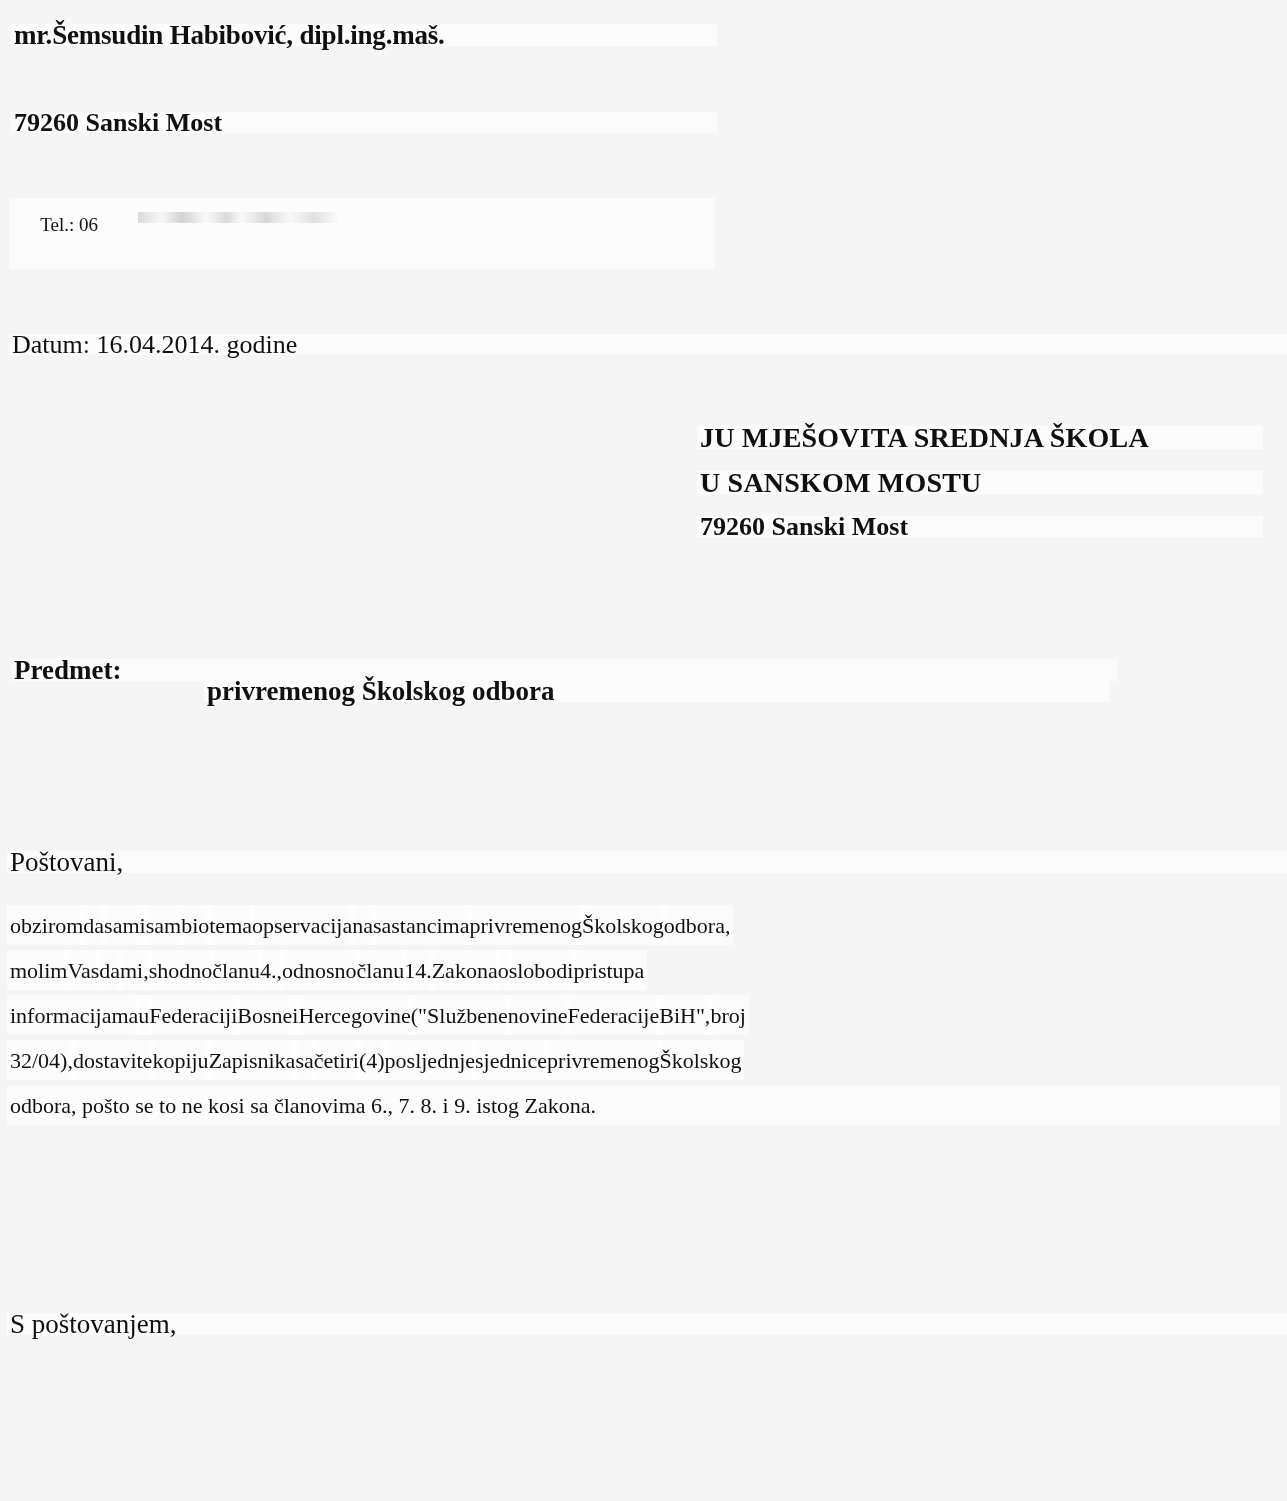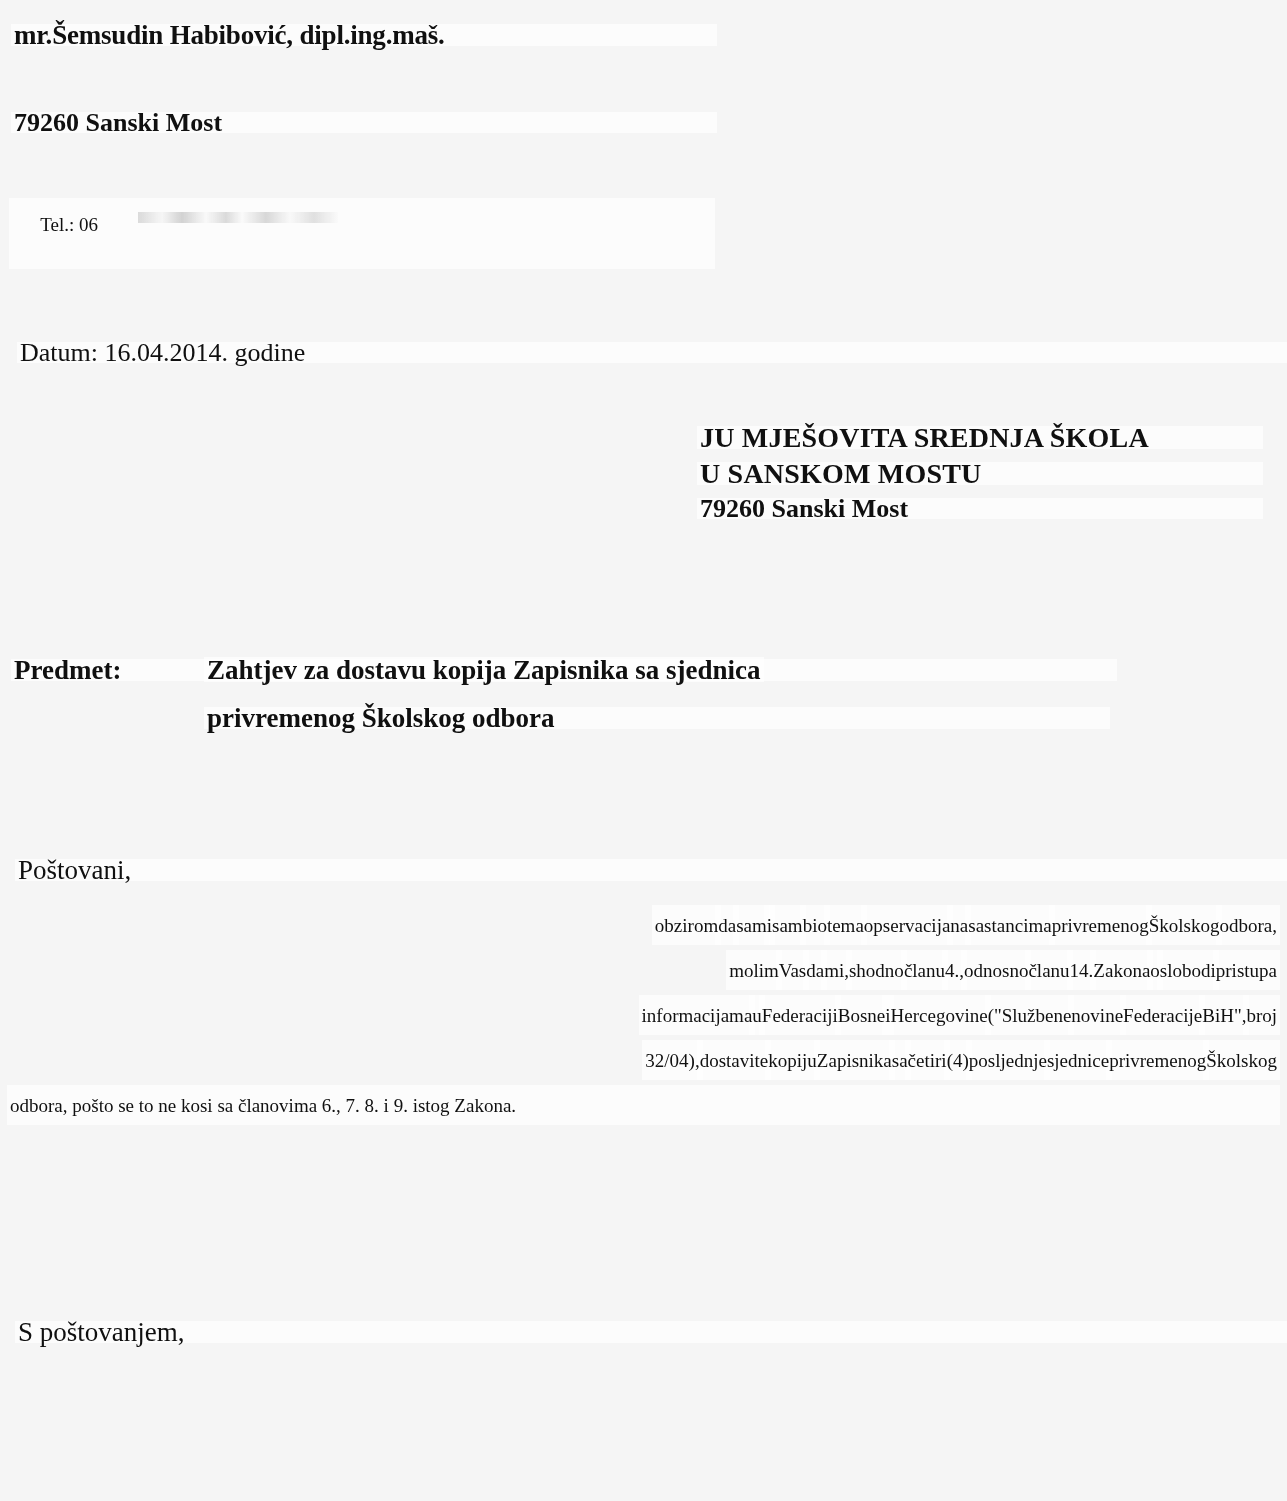--- a/index.html
+++ b/index.html
@@ -16,21 +16,21 @@
     overflow: hidden;
     position: relative;
     -webkit-font-smoothing: none;
   }
 
   .page {
     position: relative;
     width: 1287px;
     height: 1187px;
     box-sizing: border-box;
-    padding: 8px;
+    padding: 0;
   }
 
   
   .line {
     white-space: pre;
     line-height: 1.0;
   }
 
   
   .sender-block {
@@ -108,21 +108,21 @@
   .recipient-line {
     font-size: 26px;
     font-weight: bold;
     line-height: 1.0;
   }
   .recipient-line.caps {
     font-size: 28px;
     letter-spacing: 0.2px;
   }
   .recipient-line + .recipient-line {
-    margin-top: 8px;
+    margin-top: 17px;
   }
   .recipient-line.gap-before {
     margin-top: 22px;
   }
 
   
   .subject-row {
     position: absolute;
     left: 14px;
     top: 643px;
@@ -161,26 +161,26 @@
   }
 
   
   .body-block {
     position: absolute;
     left: 10px;
     top: 903px;
     width: 1267px;
   }
   .body-line {
-    font-size: 19px;
+    font-size: 22px;
     line-height: 45px;
     height: 45px;
     white-space: nowrap;
     display: flex;
-    justify-content: flex-end;
+    justify-content: flex-start;
     width: 100%;
   }
   .body-line.last {
     display: block;
     white-space: nowrap;
   }
   .body-line span.w {
     display: inline-block;
   }
 
@@ -230,21 +230,20 @@
 
   <div class="recipient-block">
     <div class="recipient-line caps line hl">JU MJEŠOVITA SREDNJA ŠKOLA</div>
     <div class="recipient-line caps line hl">U SANSKOM MOSTU</div>
     <div class="recipient-line line hl">79260 Sanski Most</div>
   </div>
 
   <div class="subject-row">
     <div class="subject-label line hl">Predmet:</div>
     <div class="subject-value">
-      <span class="line hl">Zahtjev za dostavu kopija Zapisnika sa sjednica</span>
       <span class="l2 line hl">privremenog Školskog odbora</span>
     </div>
   </div>
 
   <div class="salutation line hl">Poštovani,</div>
 
   <div class="body-block">
     <div class="body-line">
         <span class="w hl">obzirom</span>
         <span class="w hl">da</span>

